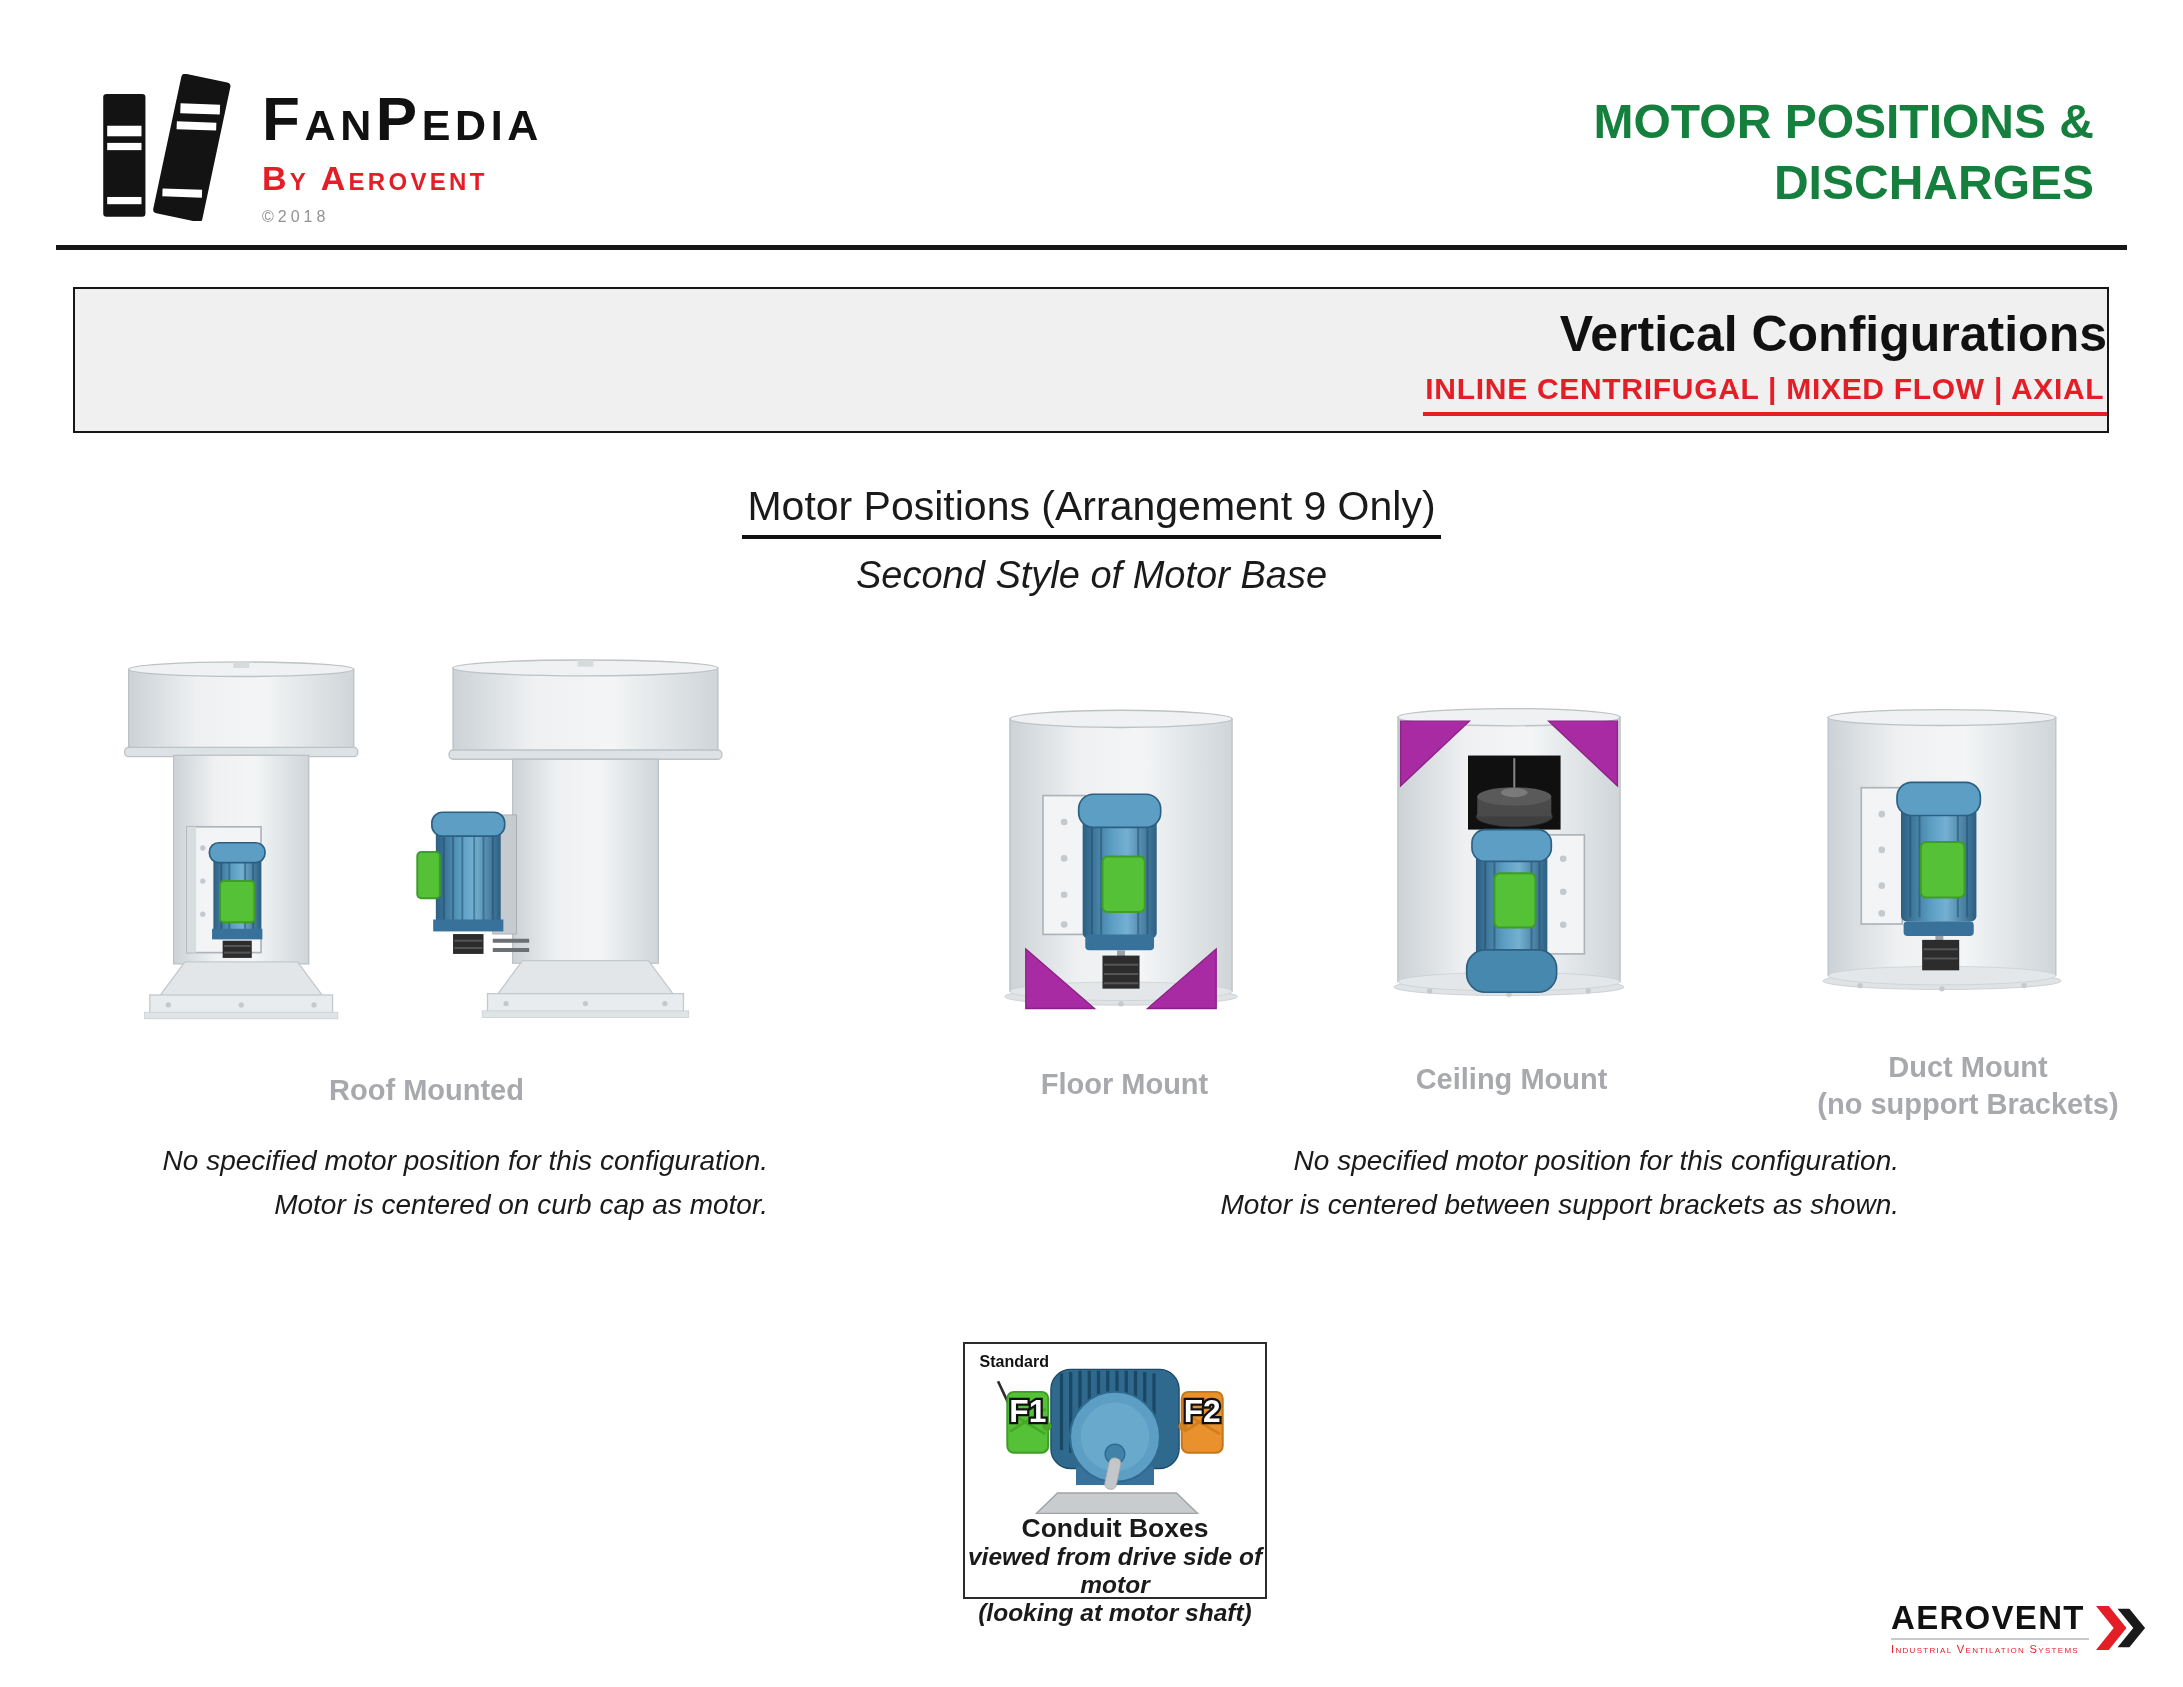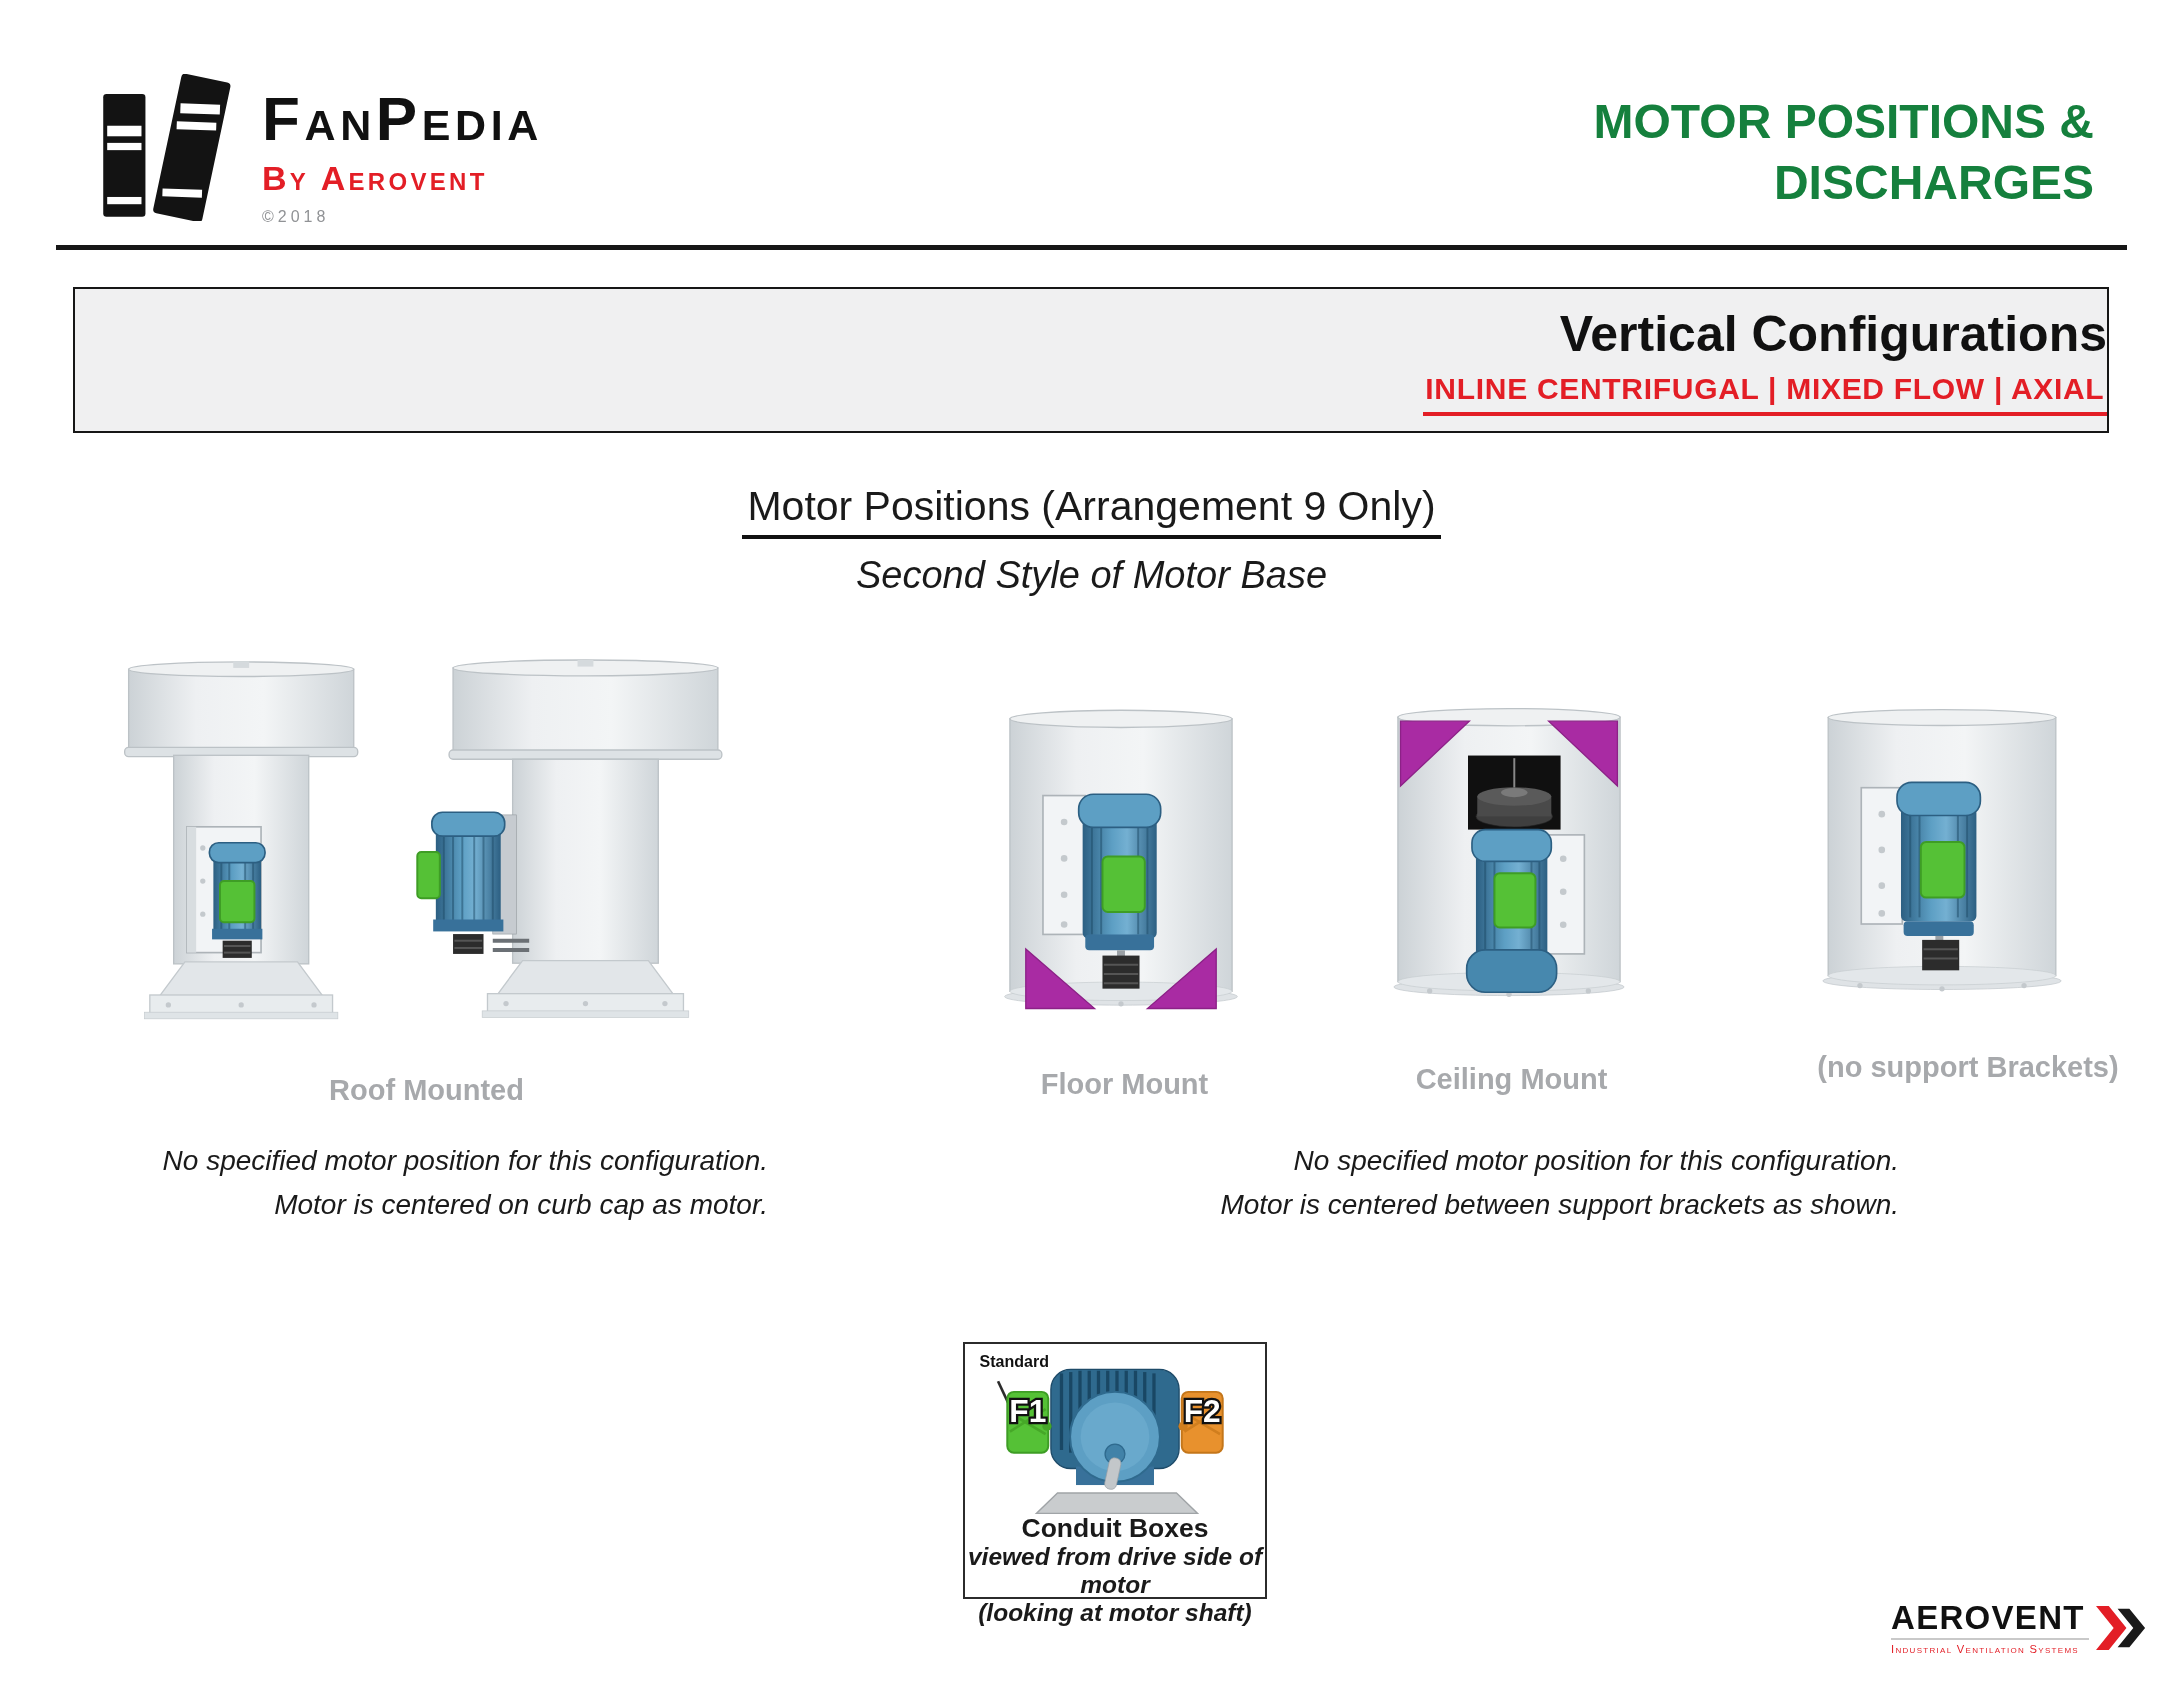--- a/index.html
+++ b/index.html
@@ -262,20 +262,21 @@
     <rect x="200" y="352" width="12" height="8" fill="#9aa0a5"></rect>
     <rect class="pulley" x="180" y="358" width="56" height="46"></rect>
     <line class="pstripe" x1="182" y1="372" x2="234" y2="372"></line>
       <line class="pstripe" x1="182" y1="386" x2="234" y2="386"></line>
   </svg>
 
   <div class="fig-label" style="left:228px;top:1072px;width:397px;">Roof Mounted</div>
   <div class="fig-label" style="left:926px;top:1066px;width:397px;">Floor Mount</div>
   <div class="fig-label" style="left:1313px;top:1061px;width:397px;">Ceiling Mount</div>
   <div class="fig-label" style="left:1763px;top:1049px;width:410px;">
+    <div>Duct Mount</div>
     <div>(no support Brackets)</div>
   </div>
 
   <div class="note" style="left:106px;top:1139px;width:662px;">
     <div>No specified motor position for this configuration.</div>
     <div>Motor is centered on curb cap as motor.</div>
   </div>
   <div class="note" style="left:1171px;top:1139px;width:728px;">
     <div>No specified motor position for this configuration.</div>
     <div>Motor is centered between support brackets as shown.</div>

